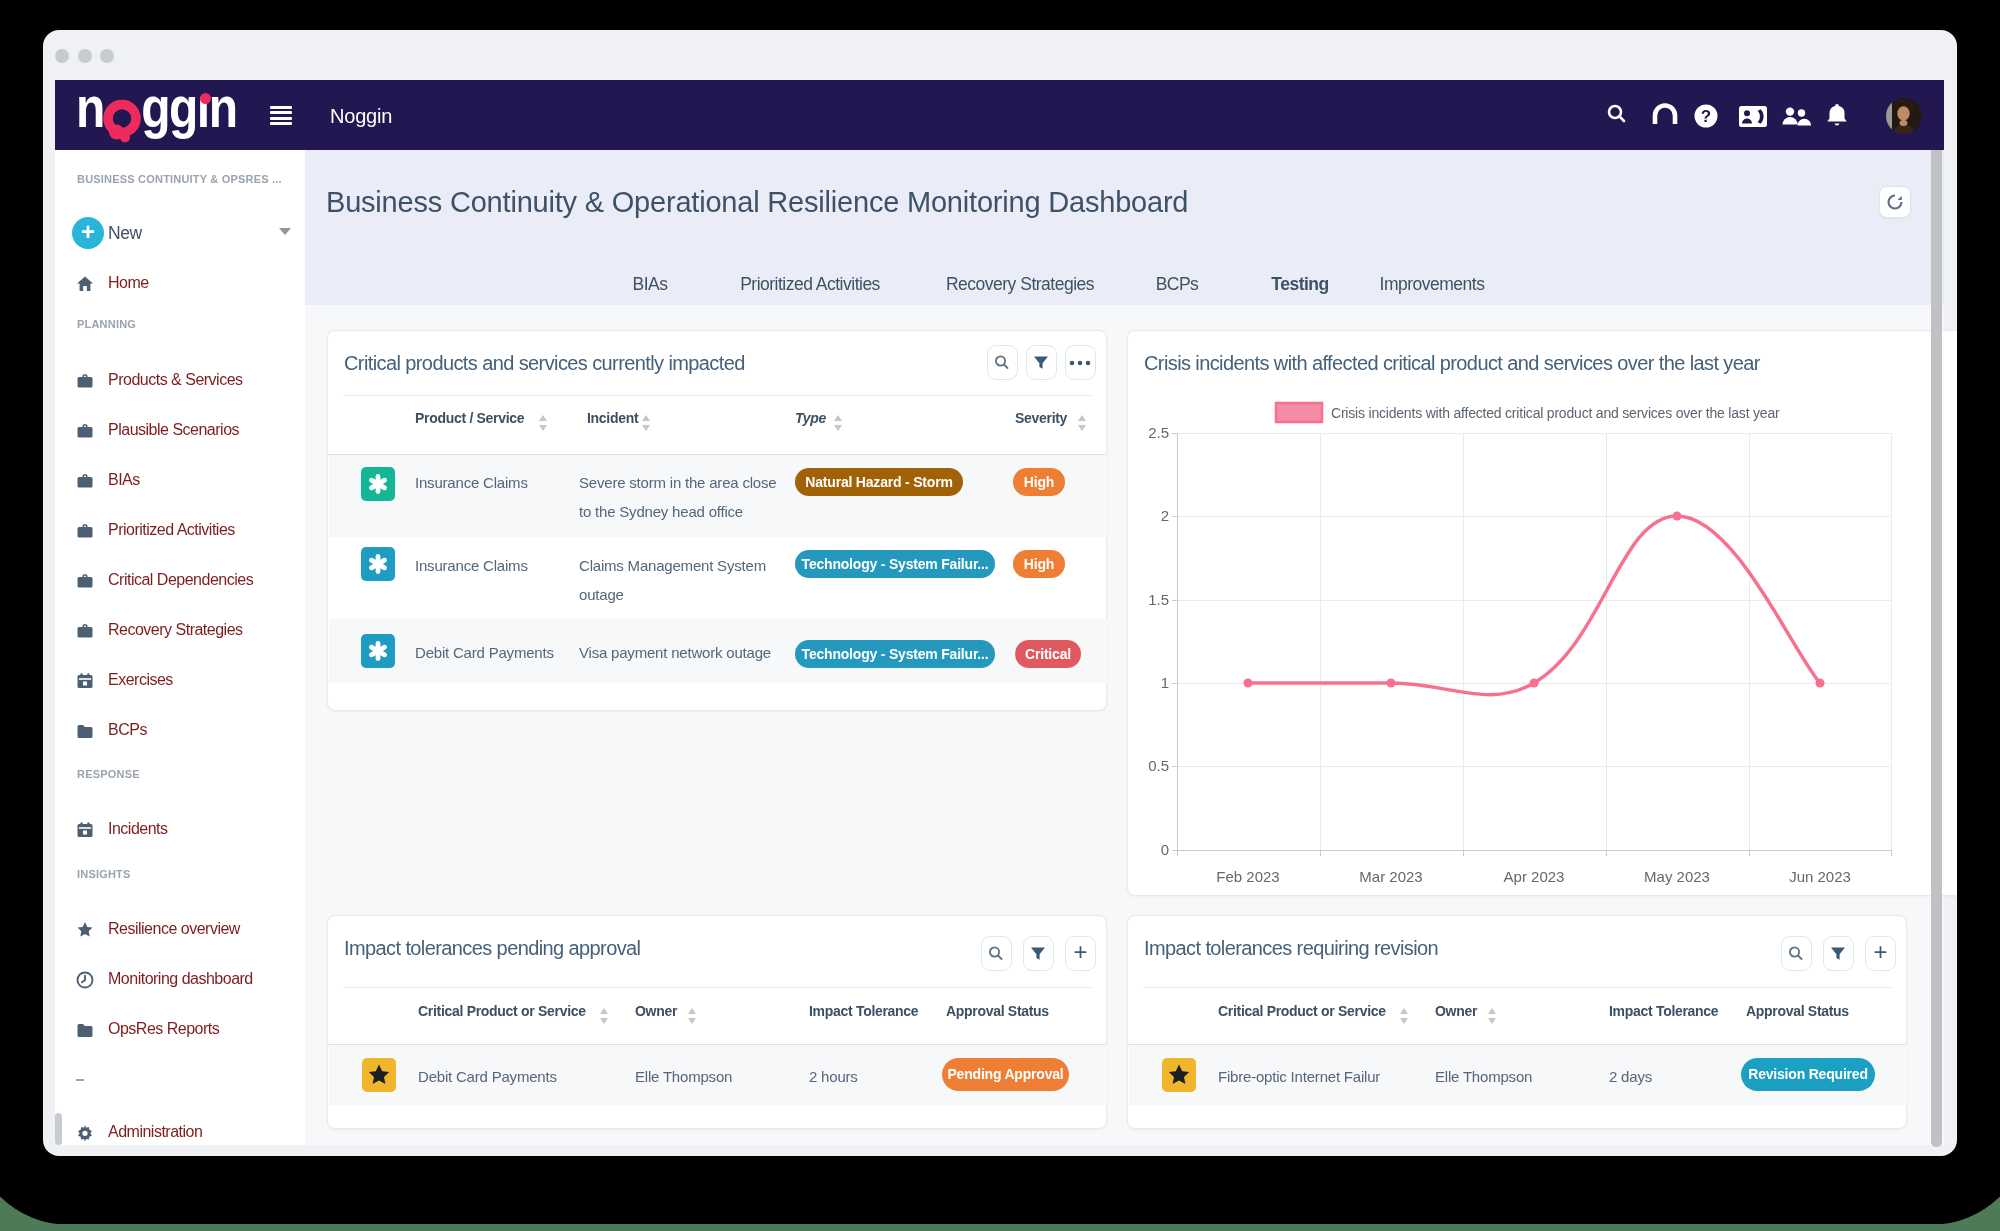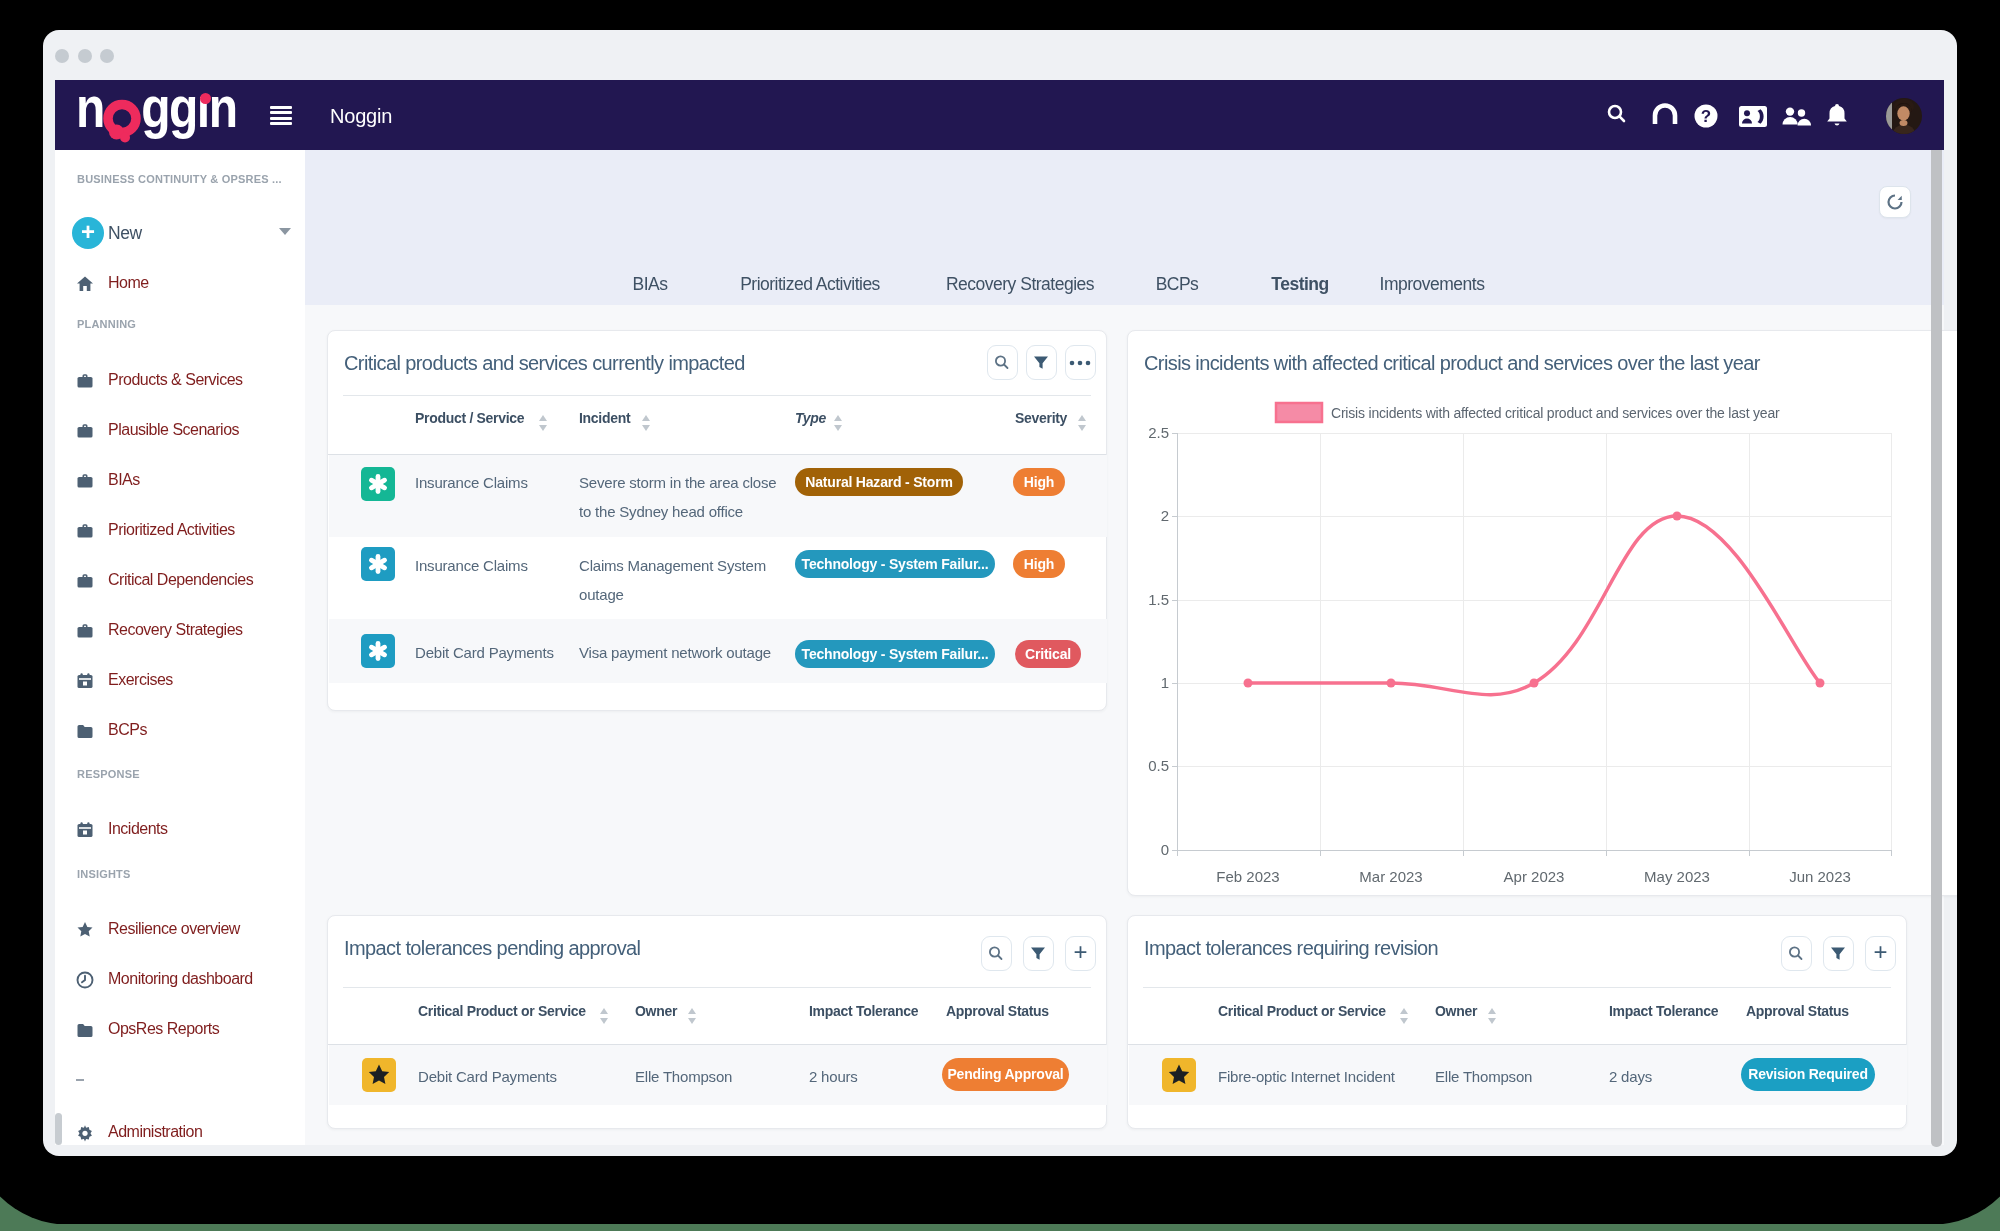--- a/index.html
+++ b/index.html
@@ -232,20 +232,21 @@
           <path d="M9 1.2 l1.1 2.5 2.7-.6 .6 2.7 2.5 1.1 -1.4 2.4 1.4 2.4 -2.5 1.1 -.6 2.7 -2.7-.6 -1.1 2.5 -1.1-2.5 -2.7.6 -.6-2.7 -2.5-1.1 1.4-2.4 -1.4-2.4 2.5-1.1 .6-2.7 2.7.6z" fill="#4d6073"></path>
           <circle cx="9" cy="9.3" r="2.6" fill="#fff"></circle>
         </svg>
         <span class="tx">Administration</span>
       </div>
     <div class="abs" style="left:0px; top:963px; width:7px; height:32px; background:#c7ccd1; border-radius:4px;"></div>
   </div>
 
   <div id="main">
     <div id="lav"></div>
+    <div class="pagetitle">Business Continuity &amp; Operational Resilience Monitoring Dashboard</div>
     <div class="refreshbtn"><svg width="18" height="18" viewBox="0 0 18 18" style="margin:6px;">
           <path d="M9 2.5 a6.5 6.5 0 1 0 6.5 6.5" fill="none" stroke="#5d7285" stroke-width="2.2"></path>
           <path d="M15.5 3 v6 h-6 z" fill="#5d7285" transform="scale(0.7) translate(7,1)"></path>
         </svg></div>
     <div class="tabs">
       <div class="tab" style="left:345px;">BIAs</div>
       <div class="tab" style="left:505px;">Prioritized Activities</div>
       <div class="tab" style="left:715px;">Recovery Strategies</div>
       <div class="tab" style="left:872px;">BCPs</div>
       <div class="tab" style="left:995px;font-weight:bold;">Testing</div>
@@ -262,21 +263,21 @@
             <path d="M2 2.5 h14 l-5.4 6.7 v5.6 l-3.2-1.8 v-3.8 z" fill="#3c5a73"></path>
           </svg></div>
       <div class="cbtn" style="left:737px; top:14px;"><svg width="22" height="6" viewBox="0 0 22 6" style="margin:14px 3px;">
             <circle cx="3" cy="3" r="2.3" fill="#3c5a73"></circle>
             <circle cx="11" cy="3" r="2.3" fill="#3c5a73"></circle>
             <circle cx="19" cy="3" r="2.3" fill="#3c5a73"></circle>
           </svg></div>
       <div class="cdiv" style="top:64px;"></div>
       <div class="th" style="left:87px; top:79px;">Product / Service</div>
         <div class="sort" style="left:211px; top:84px;"></div>
-      <div class="th" style="left:251px; top:79px;">Incident</div>
+      <div class="th" style="left:259px; top:79px;">Incident</div>
         <div class="sort" style="left:314px; top:84px;"></div>
       <div class="th" style="left:467px; top:79px;font-style:italic;">Type</div>
         <div class="sort" style="left:506px; top:84px;"></div>
       <div class="th" style="left:687px; top:79px;">Severity</div>
         <div class="sort" style="left:750px; top:84px;"></div>
       <div class="cdiv" style="top:123px; left:0; right:0; background:#dde1e6;"></div>
       <div class="rowg" style="top:124px; width:778px; height:82px;"></div>
       <div class="rowg" style="top:288px; width:778px; height:64px;"></div>
       <div class="iconsq" style="left:33px; top:136px; background:#14b795;"><svg width="34" height="34" viewBox="0 0 34 34">
             <g fill="#fff">
@@ -422,21 +423,21 @@
         <div class="sort" style="left:272px; top:92px;"></div>
       <div class="th" style="left:307px; top:87px;">Owner</div>
         <div class="sort" style="left:360px; top:92px;"></div>
       <div class="th" style="left:481px; top:87px;">Impact Tolerance</div>
       <div class="th" style="left:618px; top:87px;">Approval Status</div>
       <div class="cdiv" style="top:128px; left:0; right:0; background:#dde1e6;"></div>
       <div class="rowg" style="top:129px; width:778px; height:60px;"></div>
       <div class="iconsq" style="left:34px; top:142px; background:#f0b62b;"><svg width="34" height="34" viewBox="0 0 34 34">
             <path d="M17 6.5 l3.2 6.7 7 .8-5.2 4.9 1.4 7.2L17 22.6l-6.4 3.5 1.4-7.2-5.2-4.9 7-.8z" fill="#1c2023"></path>
           </svg></div>
-      <div class="cell" style="left:90px; top:152px;">Fibre-optic Internet Incident</div>
+      <div class="cell" style="left:90px; top:152px;">Fibre-optic Internet Failur</div>
       <div class="cell" style="left:307px; top:152px;">Elle Thompson</div>
       <div class="cell" style="left:481px; top:152px;">2 days</div>
       <div class="pill" style="left:613px; top:142px; width:134px; height:33px; line-height:33px; border-radius:16.5px; background:#1b9fc3;">Revision Required</div>
     </div>
   </div>
   <div id="scrollbar"></div>
 </div>
 <div style="position:absolute; left:0; top:1224px; width:2000px; height:7px; background:#4d7a57;"></div>
 
 </body></html>

